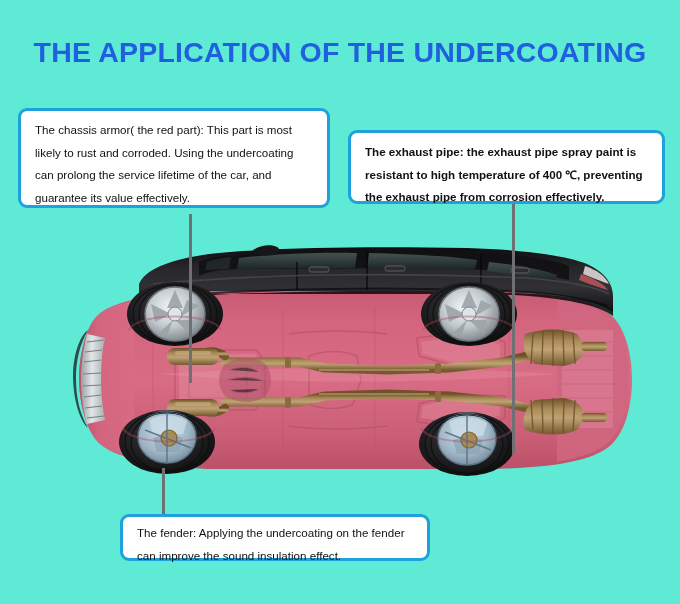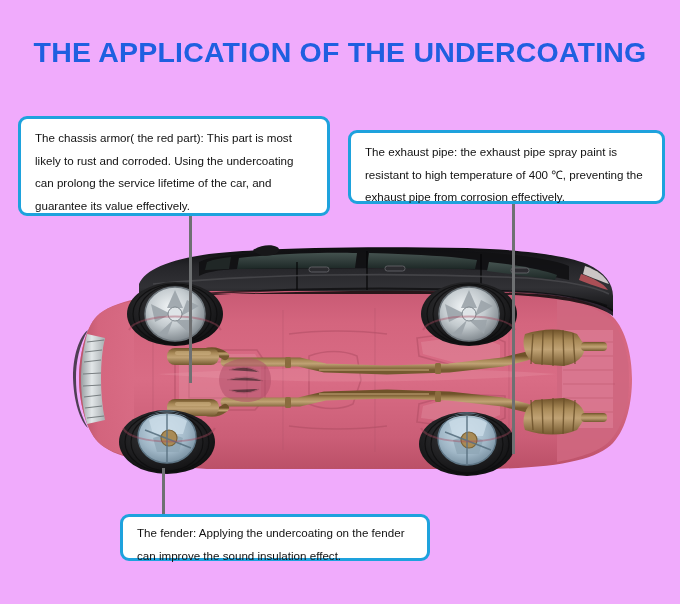--- a/index.html
+++ b/index.html
@@ -11,21 +11,21 @@
     height: 604px;
     background: #dcf7f8;
     font-family: "Liberation Sans", sans-serif;
     overflow: hidden;
     position: relative;
   }
   #page {
     position: relative;
     width: 680px;
     height: 604px;
-    background: #f0abfc;
+    background: #5eead4;
     overflow: hidden;
   }
 
   
   .title {
     position: absolute;
     left: 0;
     top: 36px;
     width: 680px;
     text-align: center;
@@ -46,22 +46,22 @@
     box-sizing: border-box;
     font-size: 11.6px;
     color: #111111;
     line-height: 1.95;
     z-index: 6;
   }
   .callout .ctext {
     display: block;
     padding: 8px 13px 8px 14px;
   }
-  #callout-chassis { left: 18px;  top: 116px; width: 312px; height: 100px; }
-  #callout-exhaust { left: 348px; top: 130px; width: 317px; height: 74px; }
+  #callout-chassis { left: 18px;  top: 108px; width: 312px; height: 100px; }
+  #callout-exhaust { left: 348px; top: 130px; width: 317px; height: 74px; font-weight: bold; }
   #callout-fender  { left: 88px;  top: 514px; width: 310px; height: 47px; margin-left: 32px; }
   #callout-fender .ctext { padding-top: 5px; }
 
   
   .leader {
     position: absolute;
     width: 3px;
     background: #6e7072;
     z-index: 5;
   }

